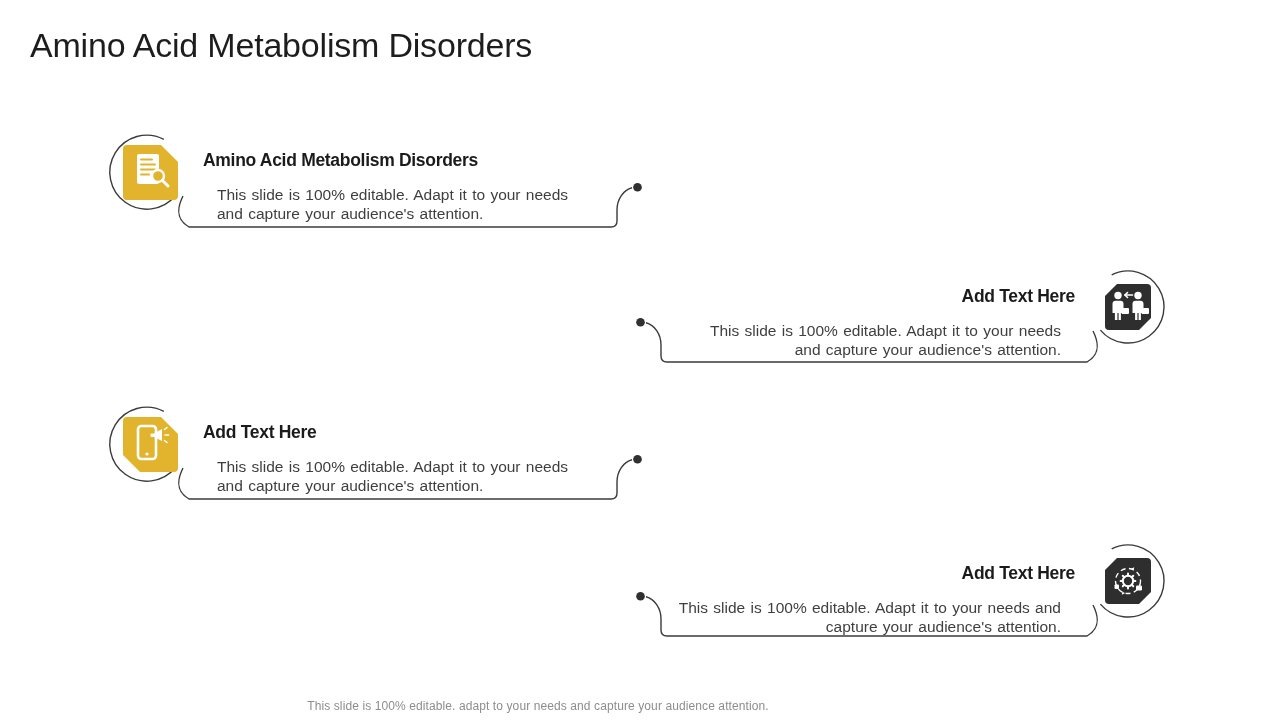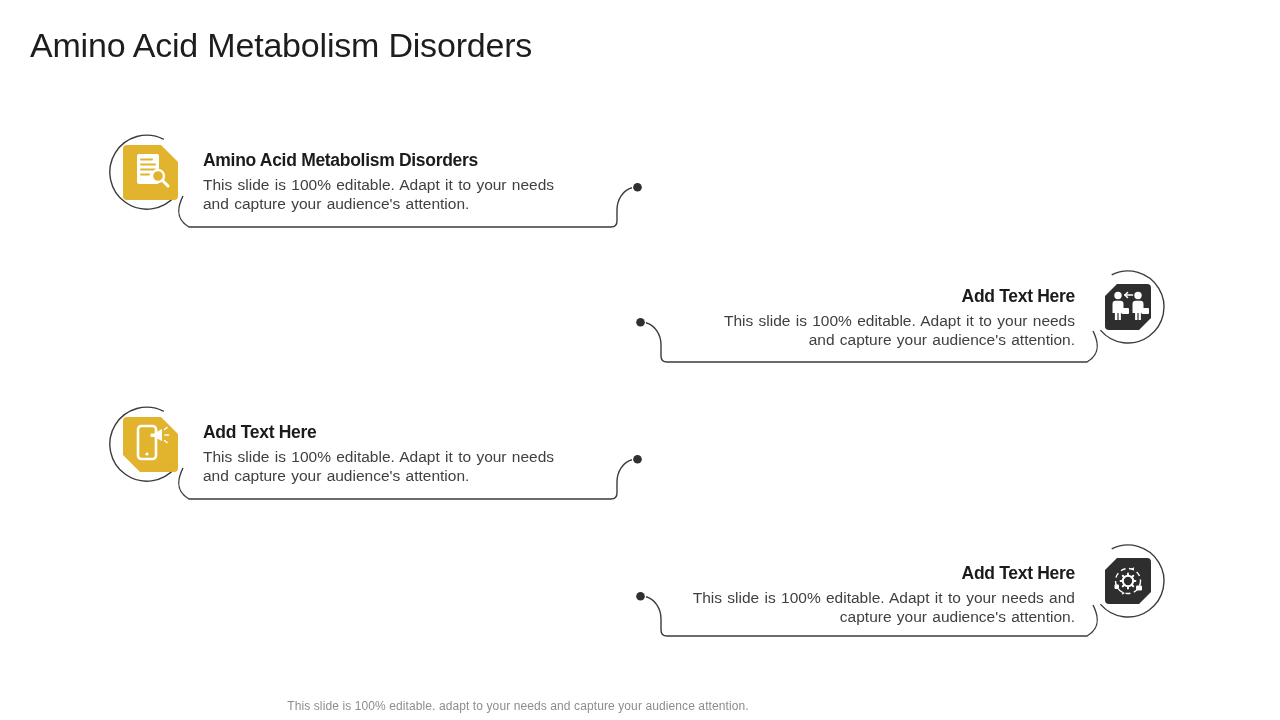--- a/index.html
+++ b/index.html
@@ -10,38 +10,38 @@
   .abs{position:absolute;}
   #title{
     left:30px;top:26px;font-size:34px;font-weight:400;color:#1d1d1d;
     letter-spacing:-0.2px;margin:0;
   }
   #connector-layer{left:0;top:0;width:1280px;height:720px;pointer-events:none;}
   .callout-text h2{
     margin:0 0 4px 0;font-size:17.5px;font-weight:700;color:#1b1b1b;letter-spacing:-0.3px;
   }
   .callout-text p{
-    margin:0;font-size:15.5px;line-height:19px;color:#3f3f3f;word-spacing:1px;
+    margin:14px;font-size:15.5px;line-height:19px;color:#3f3f3f;word-spacing:1px;
   }
   .c1-text{left:203px;top:150px;width:380px;text-align:left;}
   .c1-text p{width:362px;}
   .c2-text{right:205px;top:286px;width:420px;text-align:right;}
   .c2-text p{width:362px;margin-left:auto;}
   .c3-text{left:203px;top:422px;width:380px;text-align:left;}
   .c3-text p{width:362px;}
   .c4-text{right:205px;top:563px;width:420px;text-align:right;}
   .c4-text p{width:400px;margin-left:auto;}
   .icon-badge{display:block;}
   #icon1{left:123px;top:145px;}
   #icon2{left:1105px;top:284px;}
   #icon3{left:123px;top:417px;}
   #icon4{left:1105px;top:558px;}
   #footer{
     left:0;top:699px;width:1036px;text-align:center;margin:0;
-    font-size:12px;color:#8d8d8d;letter-spacing:0.1px;
+    font-size:12px;color:#8d8d8d;letter-spacing:0.1px;padding-left:20px;
   }
 </style>
 </head>
 <body>
 
 <h1 id="title" class="abs">Amino Acid Metabolism Disorders</h1>
 
 <svg id="connector-layer" class="abs" width="1280" height="720" viewBox="0 0 1280 720" fill="none" stroke="#3B3B3B" stroke-width="1.4">
 
   <path d="M 163.8 139.3 A 37 37 0 1 0 175.3 195.8"></path>

